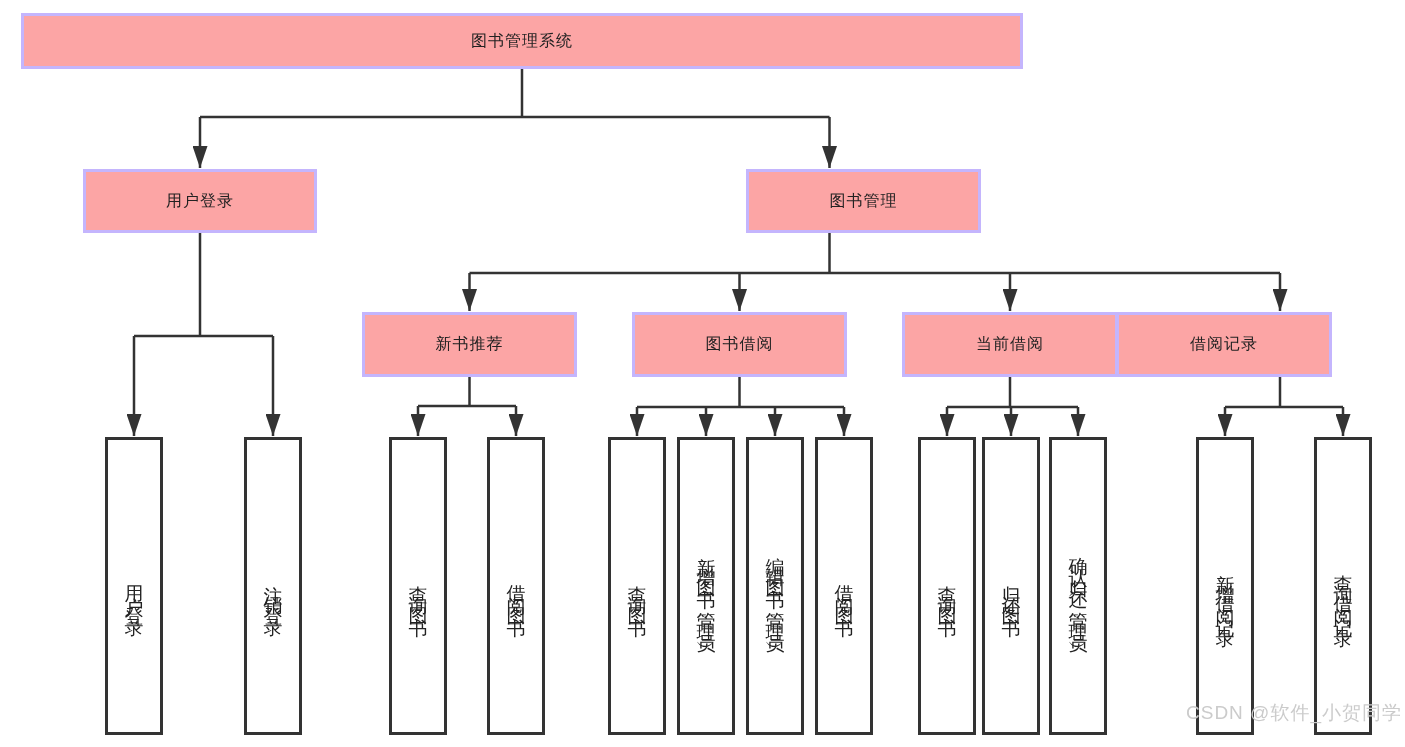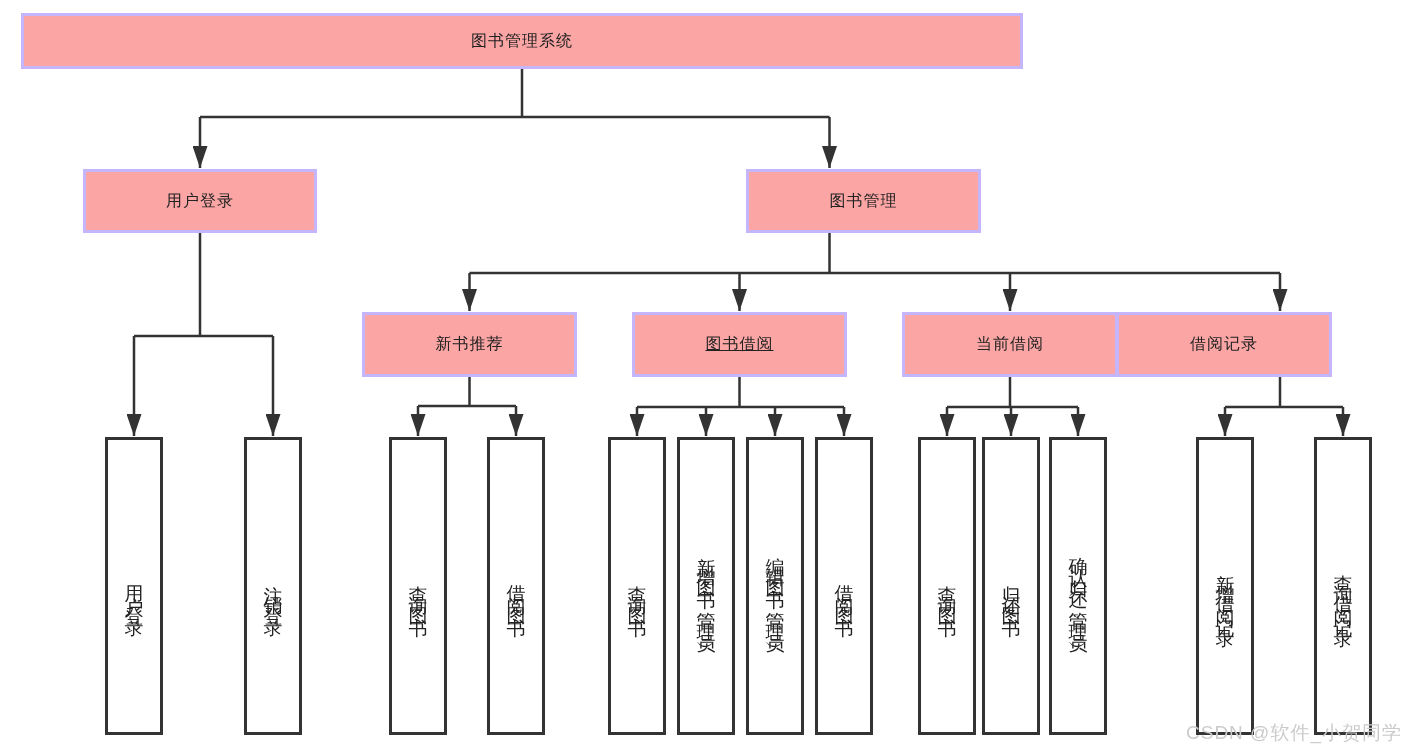--- a/index.html
+++ b/index.html
@@ -49,21 +49,21 @@
     color: #222222;
     letter-spacing: 11px;
     top: 437px;
     width: 58px;
     height: 298px;
     padding-top: 11px; 
   }
   #watermark {
     position: absolute;
     left: 1186px;
-    top: 720px;
+    top: 700px;
     font-size: 19px;
     color: #cbcbcb;
     letter-spacing: 1px;
     white-space: nowrap;
     z-index: 10;
   }
 </style>
 </head>
 <body>
 
@@ -118,21 +118,21 @@
       <path d="M1343 407 V436" marker-end="url(#arw)"></path>
     </g>
   </svg>
 
   <div class="hbox" style="left:21px; top:13px; width:1002px; height:56px;">图书管理系统</div>
 
   <div class="hbox" style="left:83px; top:169px; width:234px; height:64px;">用户登录</div>
   <div class="hbox" style="left:712px; top:169px; width:235px; height:64px;margin-left:34px;">图书管理</div>
 
   <div class="hbox" style="left:362px; top:312px; width:215px; height:65px;text-align:right;">新书推荐</div>
-  <div class="hbox" style="left:632px; top:312px; width:215px; height:65px;text-decoration:underline;">图书借阅</div>
+  <div class="hbox" style="left:632px; top:312px; width:215px; height:65px;">图书借阅</div>
   <div class="hbox" style="left:902px; top:312px; width:216px; height:65px;">当前借阅</div>
   <div class="hbox" style="left:1116px; top:312px; width:216px; height:65px;">借阅记录</div>
 
   <div class="vbox" style="left:105px;">用户登录</div>
   <div class="vbox" style="left:244px;">注销登录</div>
 
   <div class="vbox" style="left:389px;">查询图书</div>
   <div class="vbox" style="left:487px;">借阅图书</div>
 
   <div class="vbox" style="left:608px;">查询图书</div>

